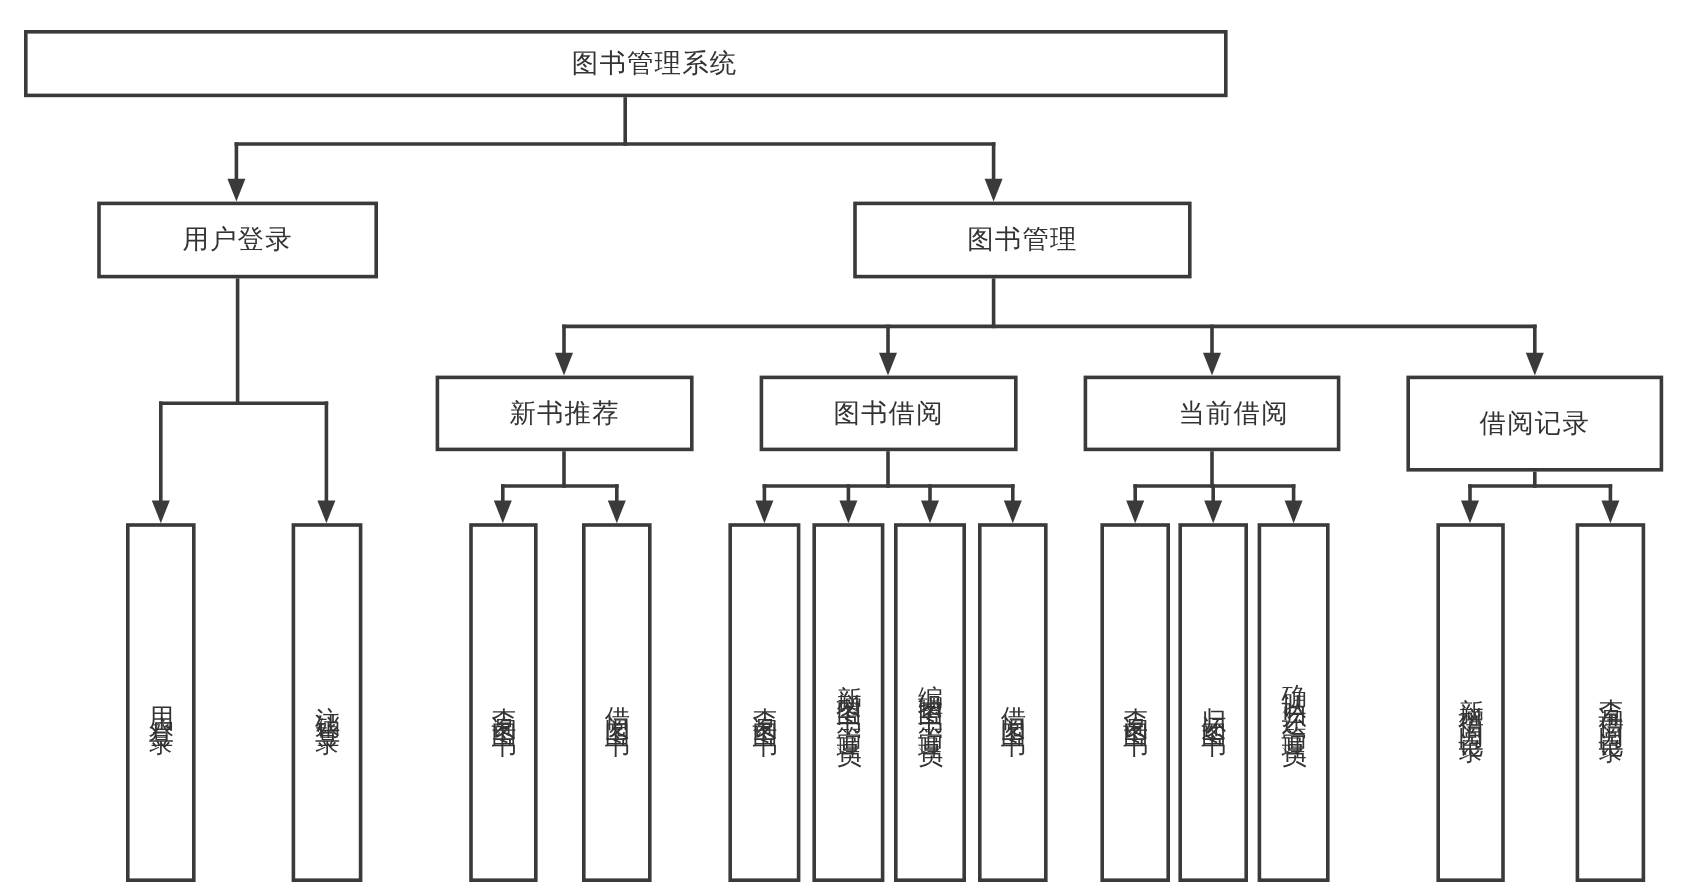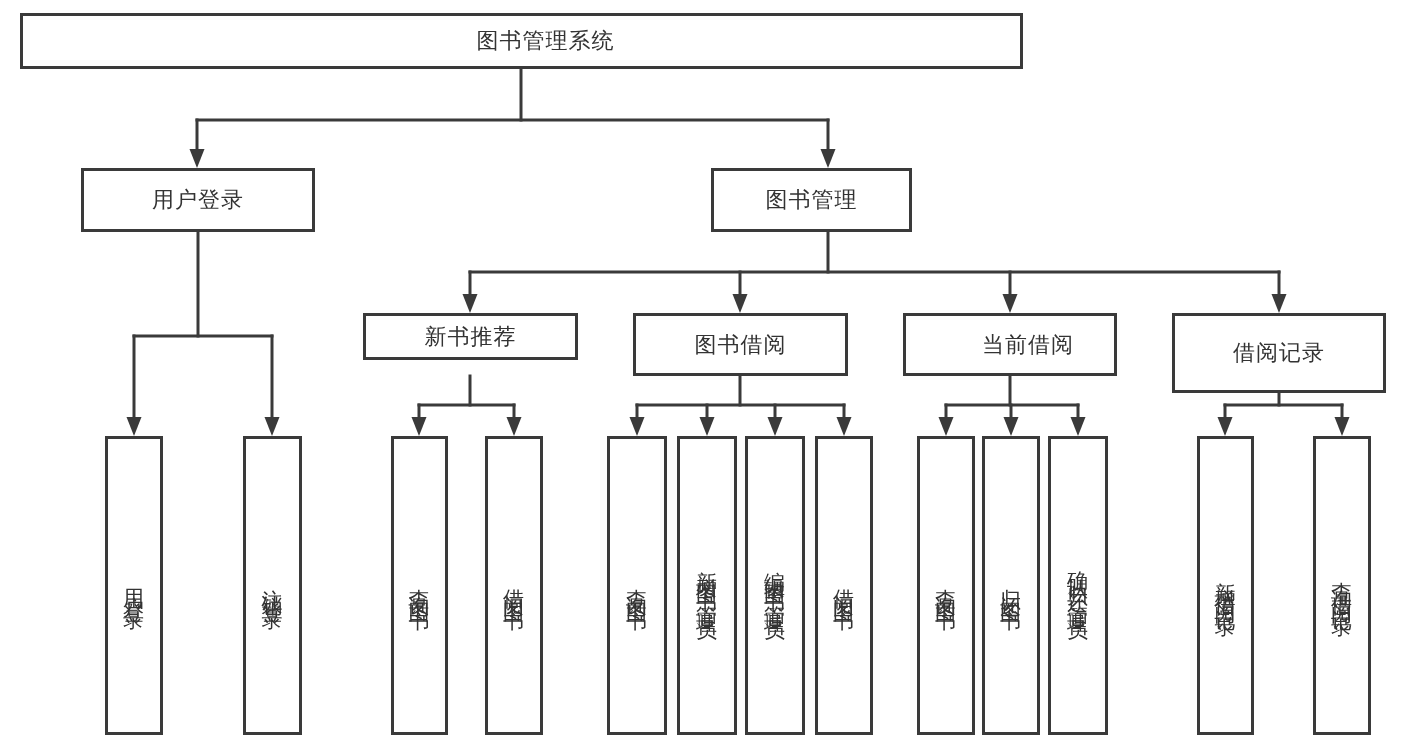--- a/index.html
+++ b/index.html
@@ -101,26 +101,26 @@
       <polygon points="938.5,417 953.5,417 946,436" fill="#3a3a3a"></polygon>
       <line x1="1011" y1="405" x2="1011" y2="421" stroke="#3a3a3a" stroke-width="3" stroke-linecap="square"></line>
       <polygon points="1003.5,417 1018.5,417 1011,436" fill="#3a3a3a"></polygon>
       <line x1="1078" y1="405" x2="1078" y2="421" stroke="#3a3a3a" stroke-width="3" stroke-linecap="square"></line>
       <polygon points="1070.5,417 1085.5,417 1078,436" fill="#3a3a3a"></polygon>
       <line x1="1225" y1="405" x2="1225" y2="421" stroke="#3a3a3a" stroke-width="3" stroke-linecap="square"></line>
       <polygon points="1217.5,417 1232.5,417 1225,436" fill="#3a3a3a"></polygon>
       <line x1="1342" y1="405" x2="1342" y2="421" stroke="#3a3a3a" stroke-width="3" stroke-linecap="square"></line>
       <polygon points="1334.5,417 1349.5,417 1342,436" fill="#3a3a3a"></polygon>
     </svg>
-<div class="node h" style="left: 20px; top: 13px; width: 1003px; height: 56px; border-color: rgb(58, 58, 58); color: rgb(51, 51, 51); padding-left: 48px;">图书管理系统</div>
+<div class="node h" style="left: 20px; top: 25px; width: 1003px; height: 56px; border-color: rgb(58, 58, 58); color: rgb(51, 51, 51); padding-left: 48px;">图书管理系统</div>
     <div class="node h" style="left: 81px; top: 168px; width: 234px; height: 64px; border-color: rgb(58, 58, 58); color: rgb(51, 51, 51);">用户登录</div>
-    <div class="node h" style="left: 711px; top: 168px; width: 201px; height: 64px; border-color: rgb(58, 58, 58); color: rgb(51, 51, 51);">图书管理</div>
+    <div class="node h" style="left: 711px; top: 168px; width: 282px; height: 64px; border-color: rgb(58, 58, 58); color: rgb(51, 51, 51);">图书管理</div>
     <div class="node v" style="left: 105px; top: 436px; width: 58px; height: 299px; border-color: rgb(58, 58, 58); color: rgb(51, 51, 51);">用户登录</div>
     <div class="node v" style="left: 243px; top: 436px; width: 59px; height: 299px; border-color: rgb(58, 58, 58); color: rgb(51, 51, 51);">注销登录</div>
-    <div class="node h" style="left: 363px; top: 313px; width: 215px; height: 47px; border-color: rgb(58, 58, 58); color: rgb(51, 51, 51);">新书推荐</div>
+    <div class="node h" style="left: 363px; top: 313px; width: 215px; height: 63px; border-color: rgb(58, 58, 58); color: rgb(51, 51, 51);">新书推荐</div>
     <div class="node h" style="left: 633px; top: 313px; width: 215px; height: 63px; border-color: rgb(58, 58, 58); color: rgb(51, 51, 51);">图书借阅</div>
     <div class="node h" style="left: 903px; top: 313px; width: 214px; height: 63px; border-color: rgb(58, 58, 58); color: rgb(51, 51, 51); padding-left: 36px;">当前借阅</div>
     <div class="node h" style="left: 1172px; top: 313px; width: 214px; height: 80px; border-color: rgb(58, 58, 58); color: rgb(51, 51, 51);">借阅记录</div>
     <div class="node v" style="left: 391px; top: 436px; width: 57px; height: 299px; border-color: rgb(58, 58, 58); color: rgb(51, 51, 51);">查询图书</div>
     <div class="node v" style="left: 485px; top: 436px; width: 58px; height: 299px; border-color: rgb(58, 58, 58); color: rgb(51, 51, 51);">借阅图书</div>
     <div class="node v" style="left: 607px; top: 436px; width: 60px; height: 299px; border-color: rgb(58, 58, 58); color: rgb(51, 51, 51);">查询图书</div>
     <div class="node v" style="left: 677px; top: 436px; width: 60px; height: 299px; border-color: rgb(58, 58, 58); color: rgb(51, 51, 51);">新增图书（管理员）</div>
     <div class="node v" style="left: 745px; top: 436px; width: 60px; height: 299px; border-color: rgb(58, 58, 58); color: rgb(51, 51, 51);">编辑图书（管理员）</div>
     <div class="node v" style="left: 815px; top: 436px; width: 58px; height: 299px; border-color: rgb(58, 58, 58); color: rgb(51, 51, 51);">借阅图书</div>
     <div class="node v" style="left: 917px; top: 436px; width: 58px; height: 299px; border-color: rgb(58, 58, 58); color: rgb(51, 51, 51);">查询图书</div>

